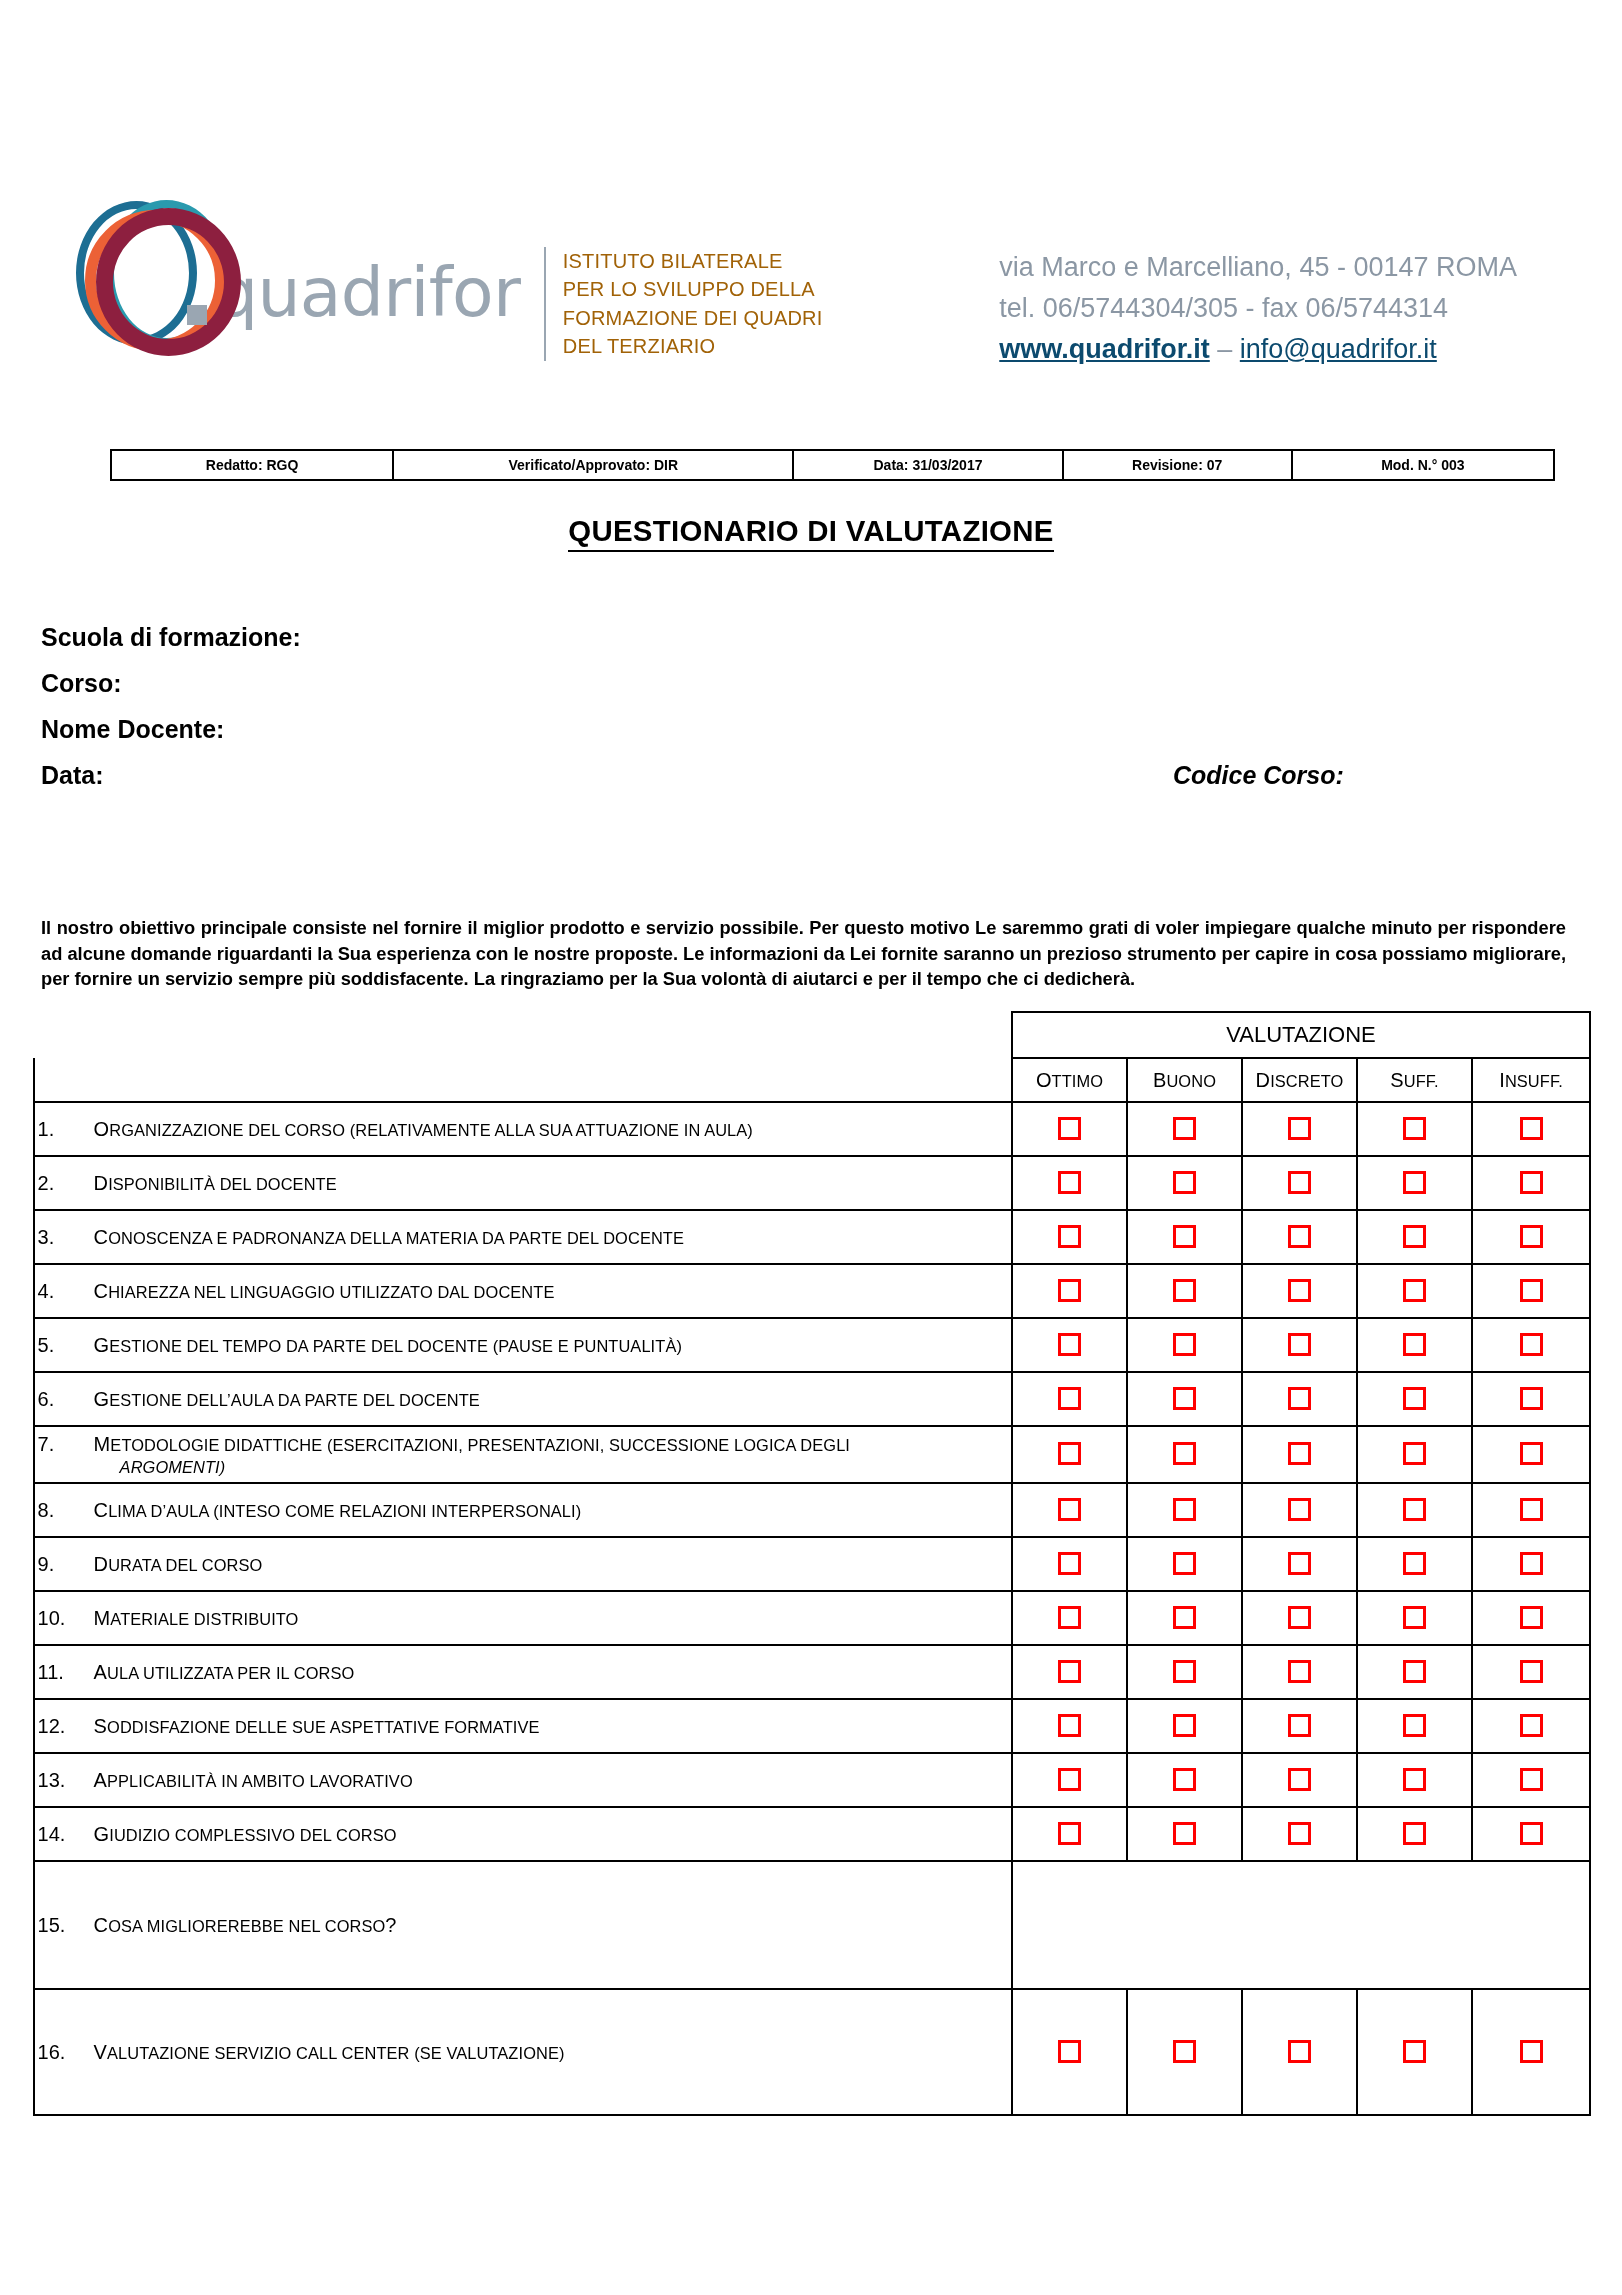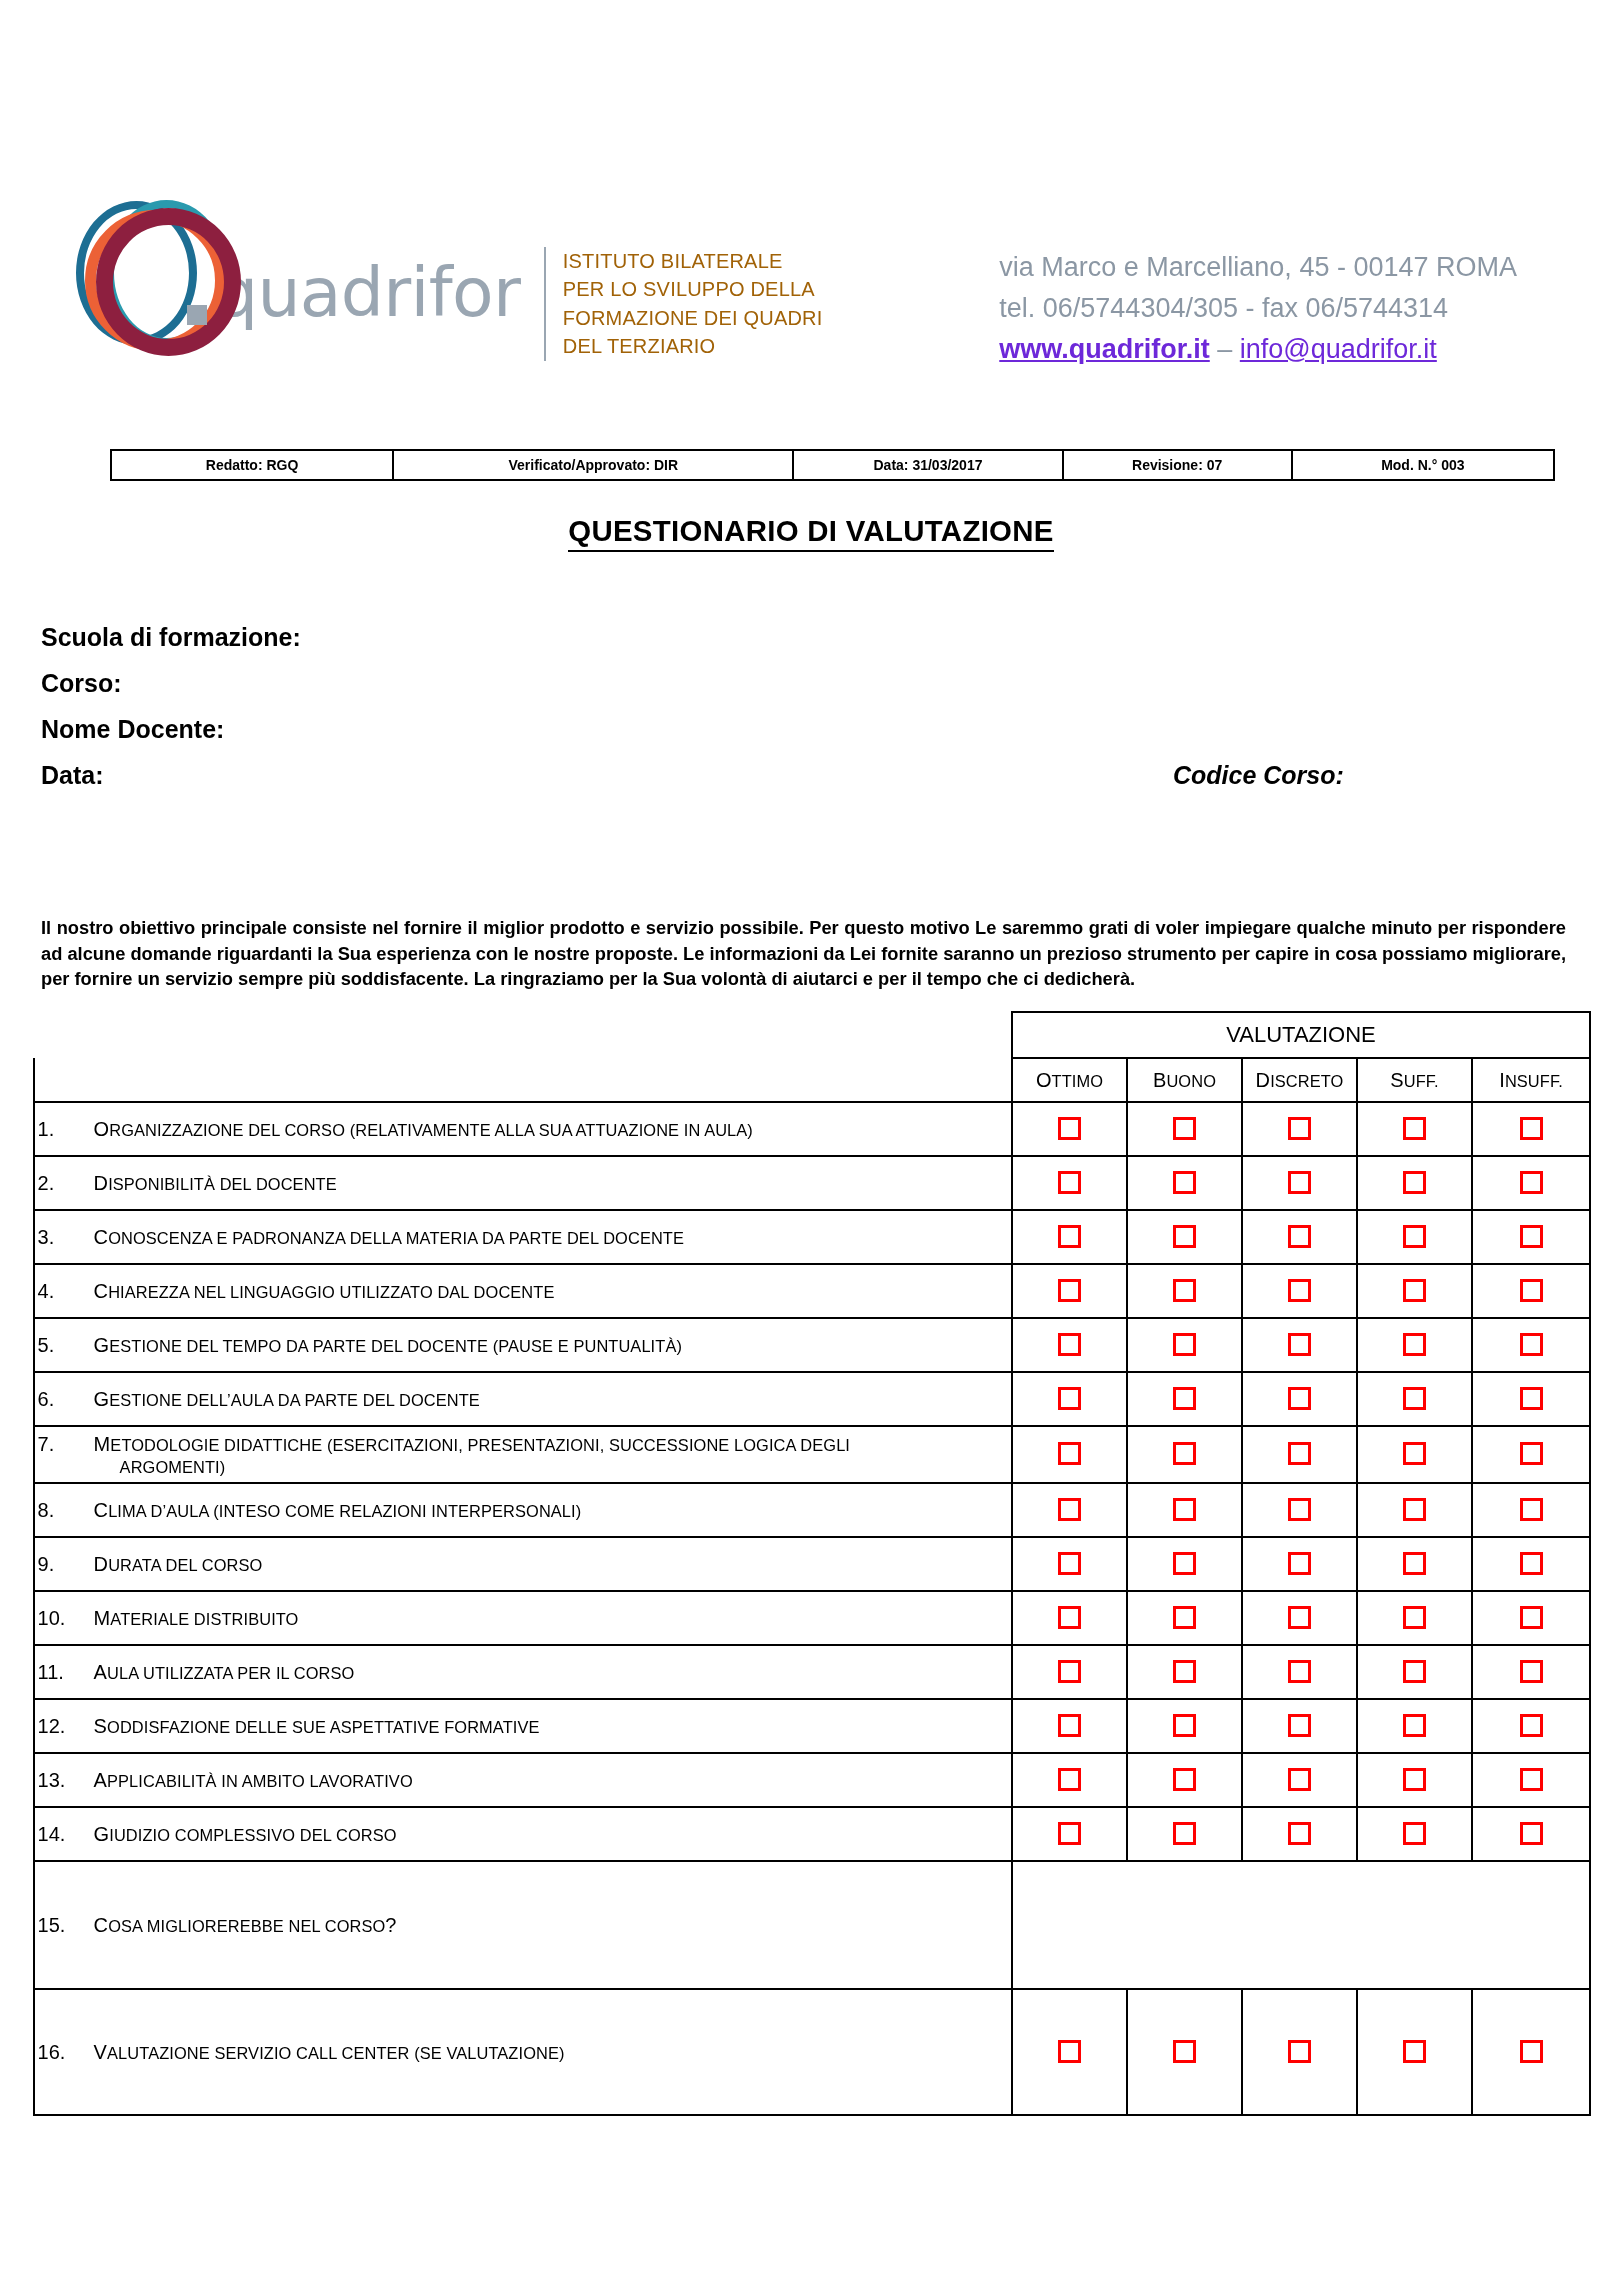--- a/index.html
+++ b/index.html
@@ -99,21 +99,21 @@
     right: 105px;
     top: 247px;
     text-align: left;
     font-family: "Liberation Sans", sans-serif;
     font-size: 27px;
     line-height: 1.52;
     color: #8b97a4;
     white-space: nowrap;
   }
   .contact a, .contact .lnk {
-    color: #6d28d9;
+    color: #0c4a6e;
     text-decoration: underline;
   }
   .contact .site { font-weight: bold; }
 
   
   .meta-table {
     position: absolute;
     left: 110px;
     top: 449px;
     width: 1407px;
@@ -232,20 +232,21 @@
   }
   .q-text {
     flex: 1 1 auto;
     font-size: 20px;
     letter-spacing: 0.1px;
   }
   .q-text .small { font-size: 16.4px; }
   .q-text .indent2 {
     display: block;
     padding-left: 26px;
+    font-style: italic;
   }
 
   .rate-cell {
     text-align: center;
   }
   .chk {
     display: inline-block;
     width: 17px;
     height: 17px;
     border: 3.3px solid #ff0000;

